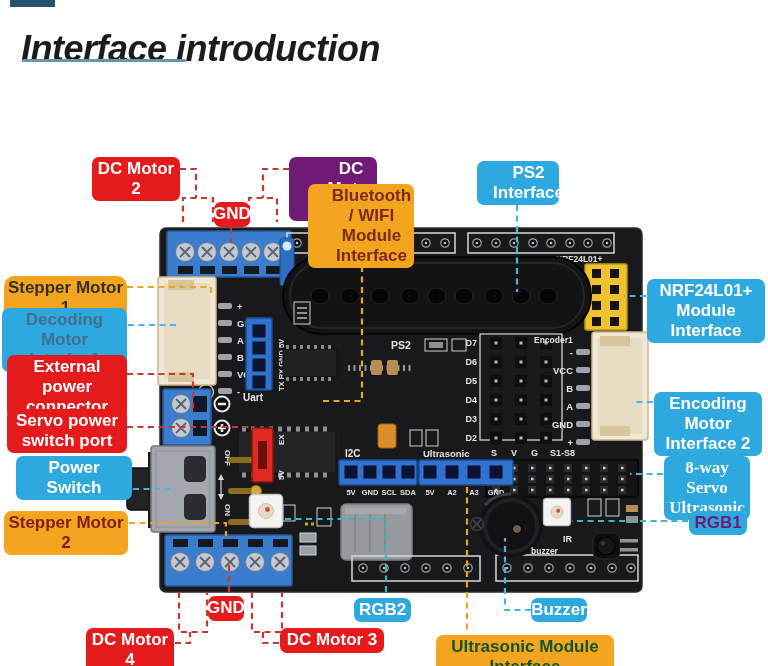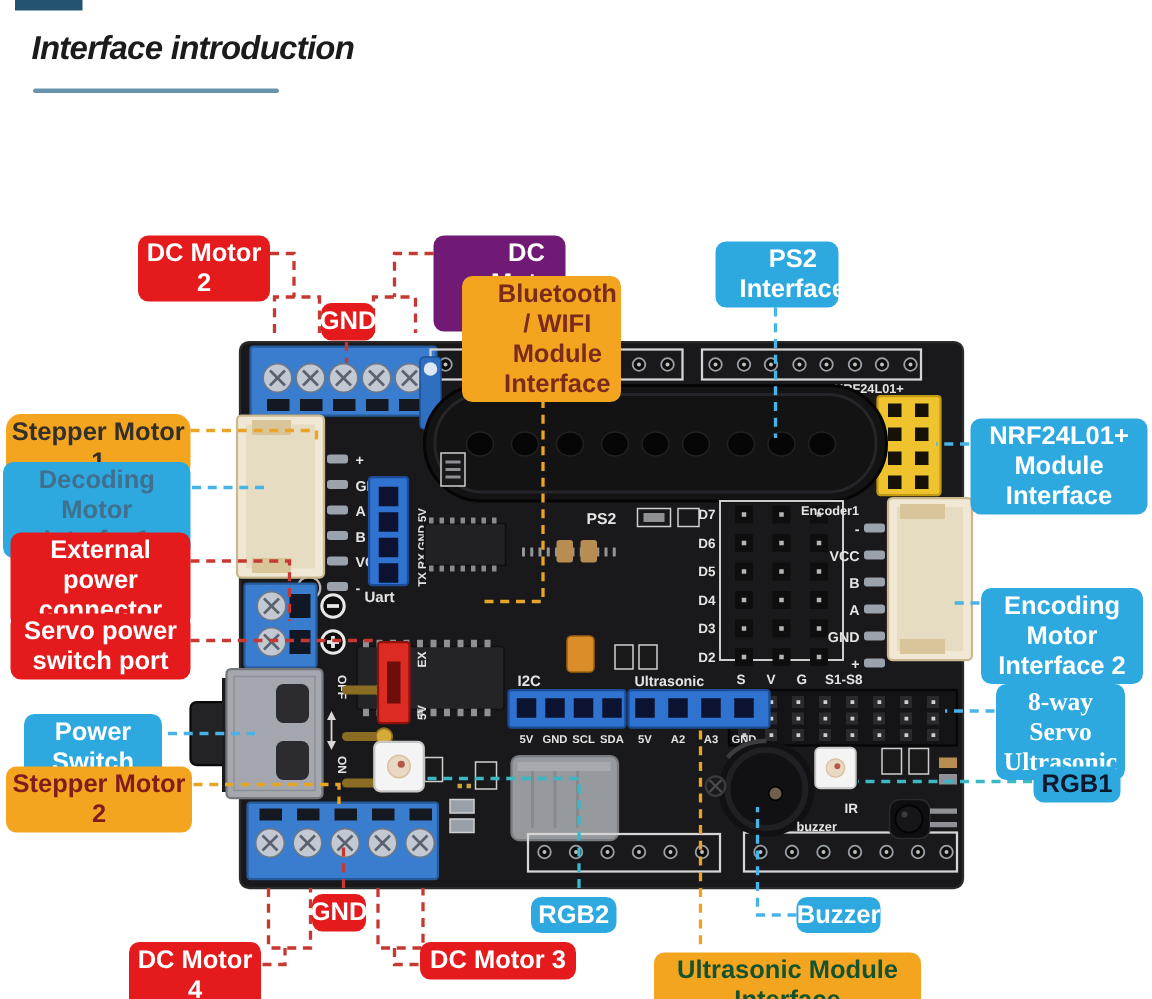--- a/index.html
+++ b/index.html
@@ -1,19 +1,19 @@
 <!DOCTYPE html>
 <html><head>
 <meta charset="utf-8">
 <style>
   html,body{margin:0;padding:0;background:#ffffff;}
   .page{position:relative;width:768px;height:666px;background:#fff;overflow:hidden;
         font-family:"Liberation Sans",sans-serif;}
   .corner-bar{position:absolute;left:10px;top:0;width:45px;height:7px;}
-  .title{position:absolute;left:21px;top:4px;font-size:22px;font-weight:bold;font-style:italic;
+  .title{position:absolute;left:21px;top:4px;font-size:36px;font-weight:bold;font-style:italic;
          color:#1b1b1b;letter-spacing:-0.5px;white-space:nowrap;}
   .title-underline{position:absolute;left:22px;top:59px;width:164px;height:3px;border-radius:2px;}
   svg.layer{position:absolute;left:0;top:0;}
   #leader-svg{pointer-events:none;}
   .callout{position:absolute;display:flex;flex-direction:column;align-items:center;justify-content:center;
            text-align:center;border-radius:7px;font-weight:bold;font-size:17px;line-height:1.18;
            color:#fff;box-sizing:border-box;padding:2px 3px;}
   svg text{font-family:"Liberation Sans",sans-serif;fill:#e4e4e4;}
   .sk{font-weight:bold;}
 </style>
@@ -430,27 +430,27 @@
         <div>switch port</div>
       </div>
       <div class="callout" style="left: 654px; top: 392px; width: 108px; min-height: 40px; background: rgb(46, 169, 224); color: rgb(255, 255, 255);">
         <div>Encoding Motor</div>
         <div>Interface 2</div>
       </div>
       <div class="callout" style="left: 664px; top: 456px; width: 86px; min-height: 36px; background: rgb(46, 169, 224); color: rgb(255, 255, 255); font-family: Liberation Serif, serif;">
         <div>8-way Servo</div>
         <div>Ultrasonic</div>
       </div>
-      <div class="callout" style="left: 16px; top: 476px; width: 92px; min-height: 22px; background: rgb(46, 169, 224); color: rgb(255, 255, 255);">
+      <div class="callout" style="left: 16px; top: 456px; width: 116px; min-height: 22px; background: rgb(46, 169, 224); color: rgb(255, 255, 255);">
         <div>Power Switch</div>
       </div>
       <div class="callout" style="left: 4px; top: 511px; width: 124px; min-height: 24px; background: rgb(244, 165, 31); color: #7f1d1d;">
         <div>Stepper Motor 2</div>
       </div>
-      <div class="callout" style="left: 689px; top: 511px; width: 58px; min-height: 22px; background: rgb(46, 169, 224); color: #0f172a;">
+      <div class="callout" style="left: 689px; top: 511px; width: 58px; min-height: 22px; background: rgb(46, 169, 224); color: #701a75;">
         <div>RGB1</div>
       </div>
       <div class="callout" style="left: 208px; top: 596px; width: 36px; min-height: 25px; background: rgb(229, 26, 28); color: rgb(255, 255, 255);">
         <div>GND</div>
       </div>
       <div class="callout" style="left: 354px; top: 598px; width: 57px; min-height: 22px; background: rgb(46, 169, 224); color: rgb(255, 255, 255);">
         <div>RGB2</div>
       </div>
       <div class="callout" style="left: 86px; top: 628px; width: 88px; min-height: 25px; background: rgb(229, 26, 28); color: rgb(255, 255, 255);">
         <div>DC Motor 4</div>

